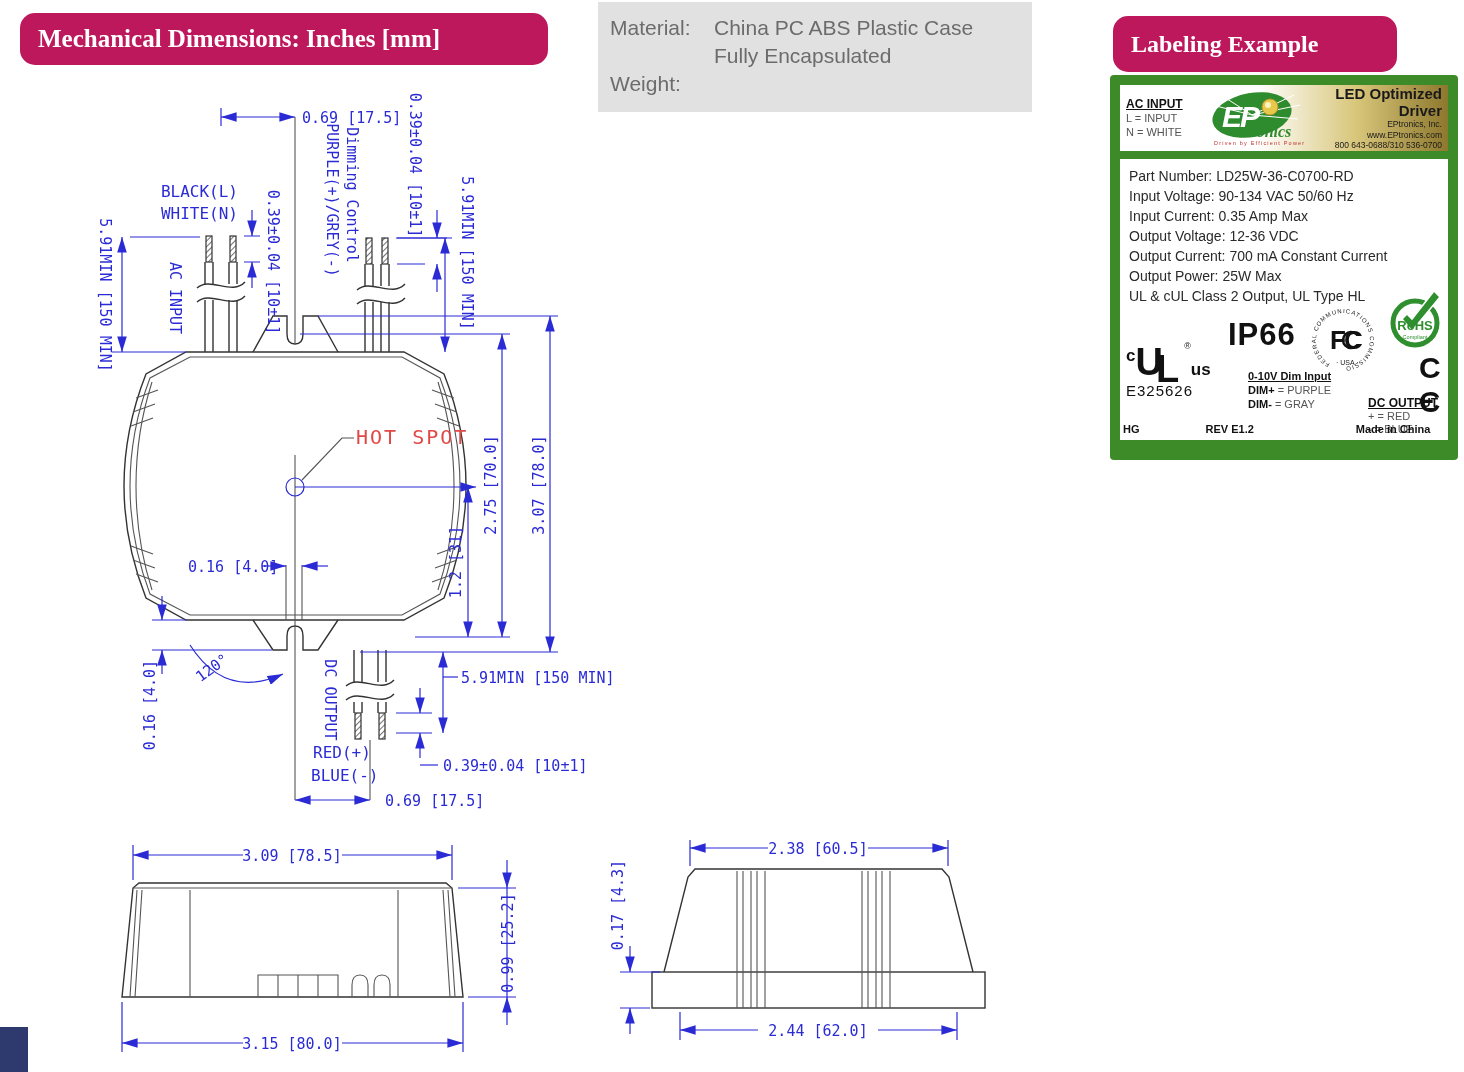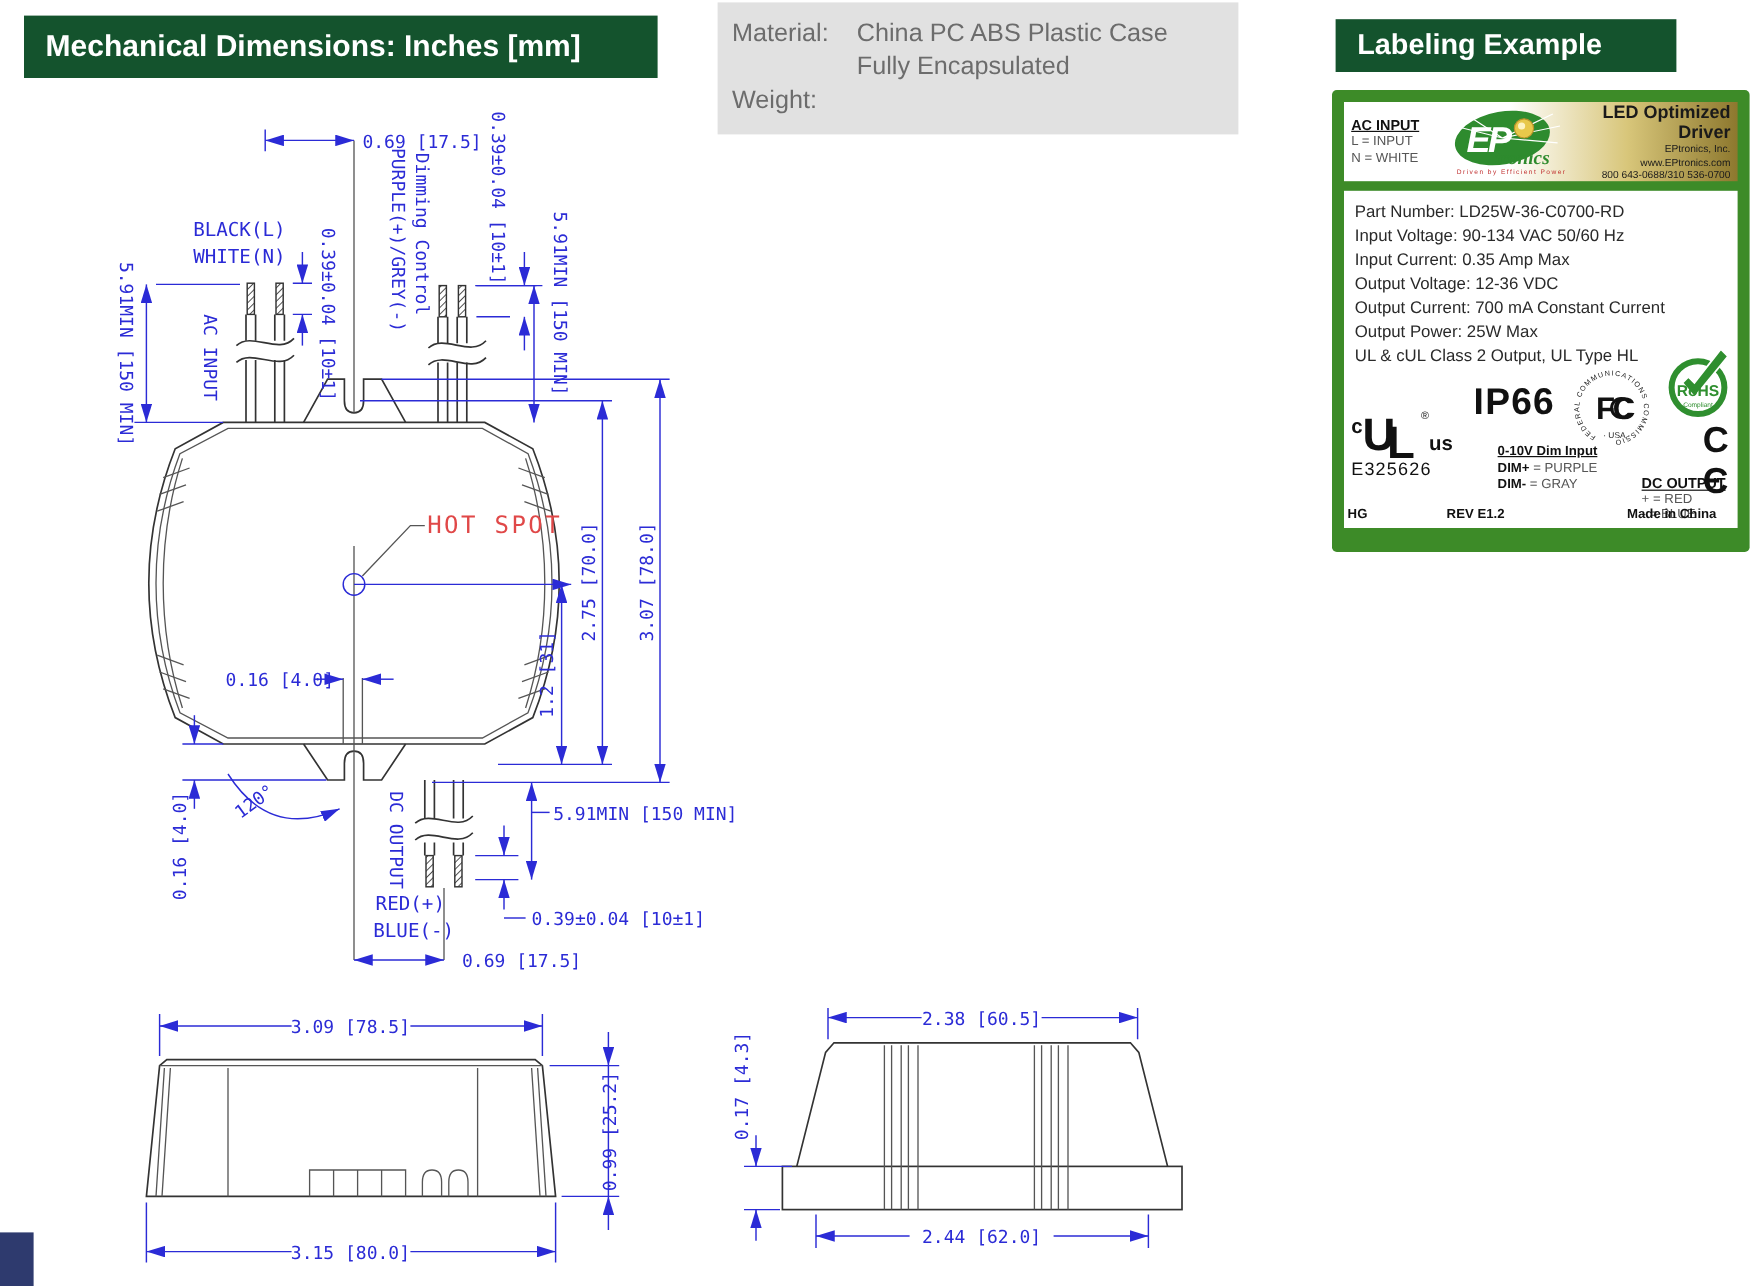--- a/index.html
+++ b/index.html
@@ -1,22 +1,22 @@
 <!DOCTYPE html>
 <html><head>
 <meta charset="utf-8">
 <style>
   html,body{margin:0;padding:0;background:#ffffff;width:1464px;height:1072px;
     font-family:"Liberation Sans",sans-serif;position:relative;overflow:hidden;}
   .abs{position:absolute;}
   
-  .banner{background:#14532d;color:#fff;font-weight:bold;display:flex;align-items:center;
-    padding:0 18px;font-family:Liberation Sans, sans-serif;}
+  .banner{background:#be185d;color:#fff;font-weight:bold;display:flex;align-items:center;
+    padding:0 18px;font-family:Liberation Serif, serif;border-radius:15px;}
   #hdr-left{left:20px;top:13px;width:492px;height:52px;font-size:25px;}
-  #hdr-right{left:1113px;top:16px;width:248px;height:44px;font-size:24px;}
+  #hdr-right{left:1113px;top:16px;width:248px;height:56px;font-size:24px;}
   #corner-sq{left:0;top:1027px;width:28px;height:45px;background:#2e3a6e;}
   
   #mat-box{left:598px;top:2px;width:434px;height:110px;background:#e1e1e1;color:#6c6c6c;
     font-size:21px;line-height:28px;padding:12px 10px 0 12px;box-sizing:border-box;}
   #mat-box .row{display:flex;}
   #mat-box .lbl{width:104px;flex:none;}
   #mat-box .ind{padding-left:104px;}
   
   #drawing{left:0;top:0;width:1100px;height:1072px;}
   svg text{font-family:"DejaVu Sans Mono",monospace;font-size:15px;fill:#2b2bd6;}

